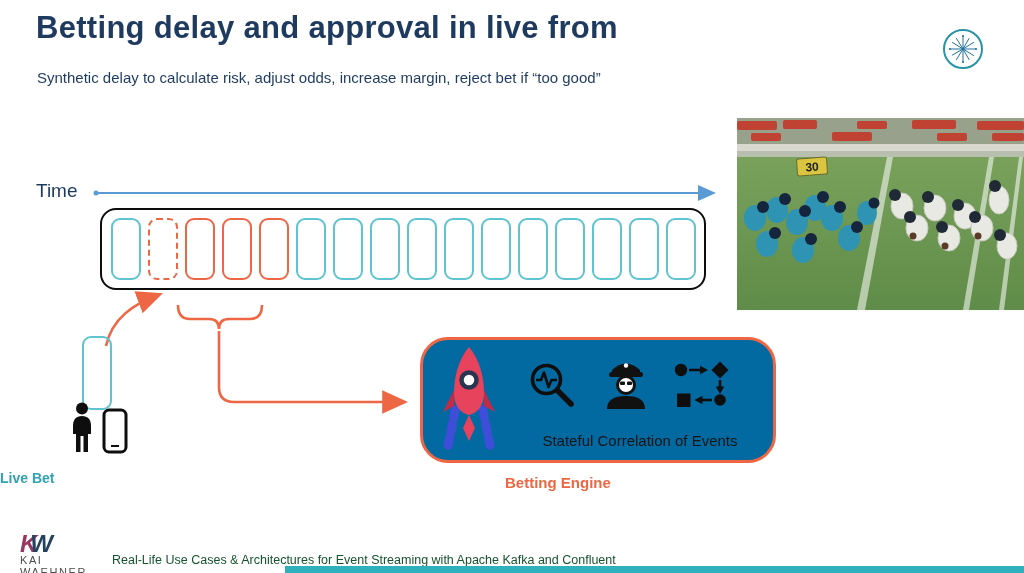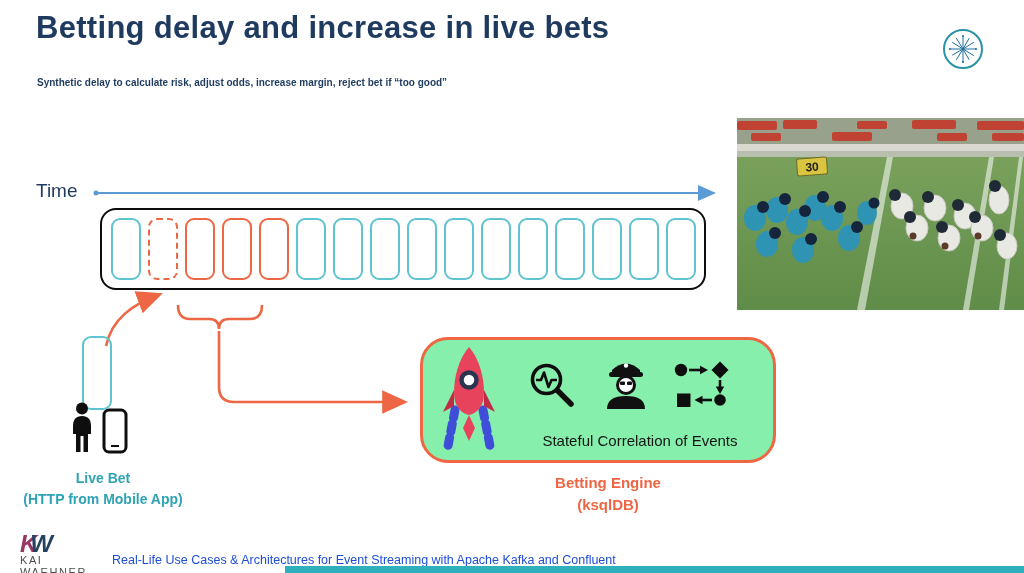--- a/index.html
+++ b/index.html
@@ -1,64 +1,64 @@
 <!DOCTYPE html>
 <html style="--navy: #1e3a5e; --teal: #2fa3b3; --teal-light: #5fc4d0; --orange: #ed6744; --arrow-blue: #5b9bd5; --bar-teal: #2fb0bd;"><head>
 <meta charset="utf-8">
 <style>
   html,body{margin:0;padding:0}
   body{position:relative;width:1024px;height:573px;background:#ffffff;
        font-family:"Liberation Sans",sans-serif;overflow:hidden}
   .abs{position:absolute}
 
   .title{left:36px;top:10px;font-size:31px;font-weight:700;color:var(--navy);letter-spacing:.3px}
-  .subtitle{left:37px;top:77px;font-size:10px;font-weight:700;color:var(--navy)}
+  .subtitle{left:37px;top:69px;font-size:15px;font-weight:400;color:var(--navy)}
   .brand{right:40px;top:28px;width:42px;height:42px}
 
   .time-label{left:36px;top:180px;font-size:19px;font-weight:400;color:var(--navy)}
   .overlay{left:0;top:0;width:1024px;height:573px;pointer-events:none}
 
   .track{left:100px;top:208px;width:606px;height:82px;border:2px solid #0d0d0d;border-radius:16px;
          display:flex;gap:7px;padding:8px 9px;box-sizing:border-box;background:#fff}
   .cell{flex:0 0 30px;height:62px;border:2px solid var(--teal-light);border-radius:9px;box-sizing:border-box}
   .cell.orange{border-color:var(--orange)}
   .cell.dashed{border-style:dashed}
 
   .phone-box{left:82px;top:336px;width:30px;height:74px;border:2px solid var(--teal-light);
              border-radius:9px;box-sizing:border-box}
   .person{left:68px;top:402px;width:32px;height:52px}
   .phone-icon{left:102px;top:408px;width:26px;height:46px}
-  .live-bet{left:0px;top:468px;width:206px;text-align:center;color:var(--teal);
+  .live-bet{left:0px;top:468px;width:206px;text-align:left;color:var(--teal);
             font-weight:700;font-size:14px;line-height:1.5}
 
   .engine{left:420px;top:337px;width:356px;height:126px;border:3px solid var(--orange);
-          border-radius:28px;box-sizing:border-box;background:#86efac}
+          border-radius:28px;box-sizing:border-box;background:#0369a1}
   .engine .icon{position:absolute}
   .rocket{left:16px;top:4px;width:60px;height:112px}
   .magnifier{left:104px;top:20px;width:48px;height:48px}
   .police{left:180px;top:17px;width:46px;height:52px}
   .flowchart{left:250px;top:20px;width:64px;height:50px}
   .engine-caption{position:absolute;left:86px;top:92px;width:262px;text-align:center;
                   font-size:15px;color:#141414}
-  .engine-label{left:505px;top:472px;width:206px;text-align:center;color:var(--orange);
+  .engine-label{left:505px;top:472px;width:206px;color:var(--orange);
                 font-weight:700;font-size:15px;line-height:1.45}
 
   .photo{left:737px;top:118px;width:287px;height:192px}
 
   .kw{left:20px;top:530px;width:90px}
   .kw .k{font-size:24px;font-weight:700;font-style:italic;color:#993661}
   .kw .w{font-size:24px;font-weight:700;font-style:italic;color:#24415f;margin-left:-7px}
   .kw .name{display:block;font-size:11px;letter-spacing:1.6px;color:#4c4c4c;margin-top:-4px}
-  .footer-text{left:112px;top:553px;font-size:12.5px;color:#1d4ed8}
+  .footer-text{left:112px;top:553px;font-size:12.5px;color:#14532d}
   .bottom-bar{left:285px;bottom:0;width:739px;height:7px;background:var(--bar-teal)}
 </style>
 </head>
 <body>
 
-<div class="abs title">Betting delay and increase in live bets</div>
+<div class="abs title">Betting delay and approval in live from</div>
 <div class="abs subtitle">Synthetic delay to calculate risk, adjust odds, increase margin, reject bet if “too good”</div>
 
 <svg class="abs brand" viewBox="0 0 42 42">
   <circle cx="21" cy="21" r="19" fill="none" stroke="#2a93a8" stroke-width="2"></circle>
   <g stroke="#1f6f9e" stroke-width="1" stroke-linecap="round">
     <line x1="21" y1="21" x2="34" y2="21"></line>
       <line x1="21" y1="21" x2="31.5" y2="27.5"></line>
     <line x1="21" y1="21" x2="27" y2="31.5"></line>
       <line x1="21" y1="21" x2="21" y2="34"></line>
     <line x1="21" y1="21" x2="14.5" y2="31.5"></line>
@@ -202,21 +202,20 @@
 <svg class="abs person" viewBox="0 0 32 52">
   <circle cx="14" cy="6.5" r="6" fill="#0e0e0e"></circle>
   <path d="M14,14 C20,14 23,17.5 23,24 L23,32 L20,32 L20,50 L15.5,50 L15.5,34 L12.5,34 L12.5,50 L8,50 L8,32 L5,32 L5,24 C5,17.5 8,14 14,14 Z" fill="#0e0e0e"></path>
 </svg>
 <svg class="abs phone-icon" viewBox="0 0 26 46">
   <rect x="2" y="2" width="22" height="42" rx="5" fill="none" stroke="#0e0e0e" stroke-width="3"></rect>
   <line x1="9" y1="38" x2="17" y2="38" stroke="#0e0e0e" stroke-width="2"></line>
 </svg>
 <div class="abs live-bet">
   <div>Live Bet</div>
-  <div>(HTTP from Mobile App)</div>
 </div>
 
 <div class="abs engine">
   <svg class="icon rocket" viewBox="0 0 60 112">
     <path d="M16,66 L9,102" stroke="#3f4ed8" stroke-width="9" stroke-dasharray="8 6" stroke-linecap="round" fill="none"></path>
     <path d="M44,66 L51,102" stroke="#3f4ed8" stroke-width="9" stroke-dasharray="8 6" stroke-linecap="round" fill="none"></path>
     <path d="M15,46 L4,68 L15,62 Z" fill="#c22b47"></path>
     <path d="M45,46 L56,68 L45,62 Z" fill="#c22b47"></path>
     <path d="M30,3 C41,16 45,34 45,49 C45,61 39,69 30,71 C21,69 15,61 15,49 C15,34 19,16 30,3 Z" fill="#e8435c"></path>
     <path d="M30,71 L36,84 L30,97 L24,84 Z" fill="#e8435c"></path>
@@ -245,21 +244,20 @@
     <polygon points="42.8,26.5 47,34 51.2,26.5" fill="#0e0e0e"></polygon>
     <circle cx="47" cy="40" r="5.8" fill="#0e0e0e"></circle>
     <line x1="39" y1="40" x2="29" y2="40" stroke="#0e0e0e" stroke-width="2.6"></line>
     <polygon points="29.5,35.8 21.5,40 29.5,44.2" fill="#0e0e0e"></polygon>
     <rect x="4" y="33.5" width="13.5" height="13.5" fill="#0e0e0e"></rect>
   </svg>
   <div class="engine-caption">Stateful Correlation of Events</div>
 </div>
 <div class="abs engine-label">
   <div>Betting Engine</div>
-  <div>(ksqlDB)</div>
 </div>
 
 <div class="abs kw">
   <span class="k">K</span><span class="w">W</span>
   <span class="name">KAI WAEHNER</span>
 </div>
 <div class="abs footer-text">Real-Life Use Cases &amp; Architectures for Event Streaming with Apache Kafka and Confluent</div>
 <div class="abs bottom-bar"></div>
 
 </body></html>

